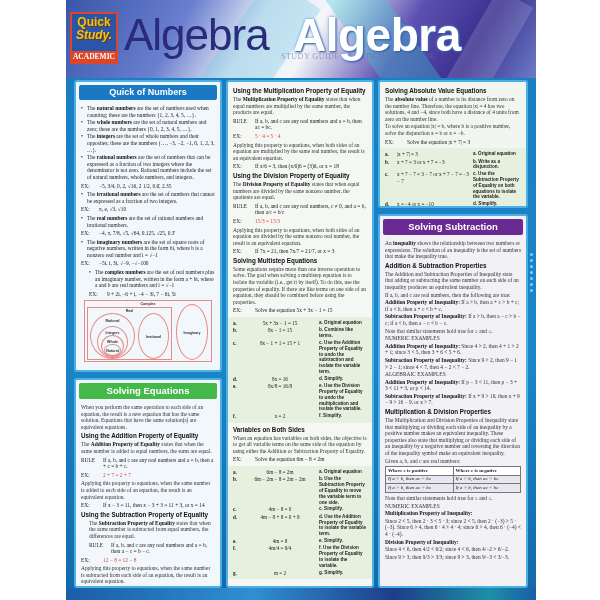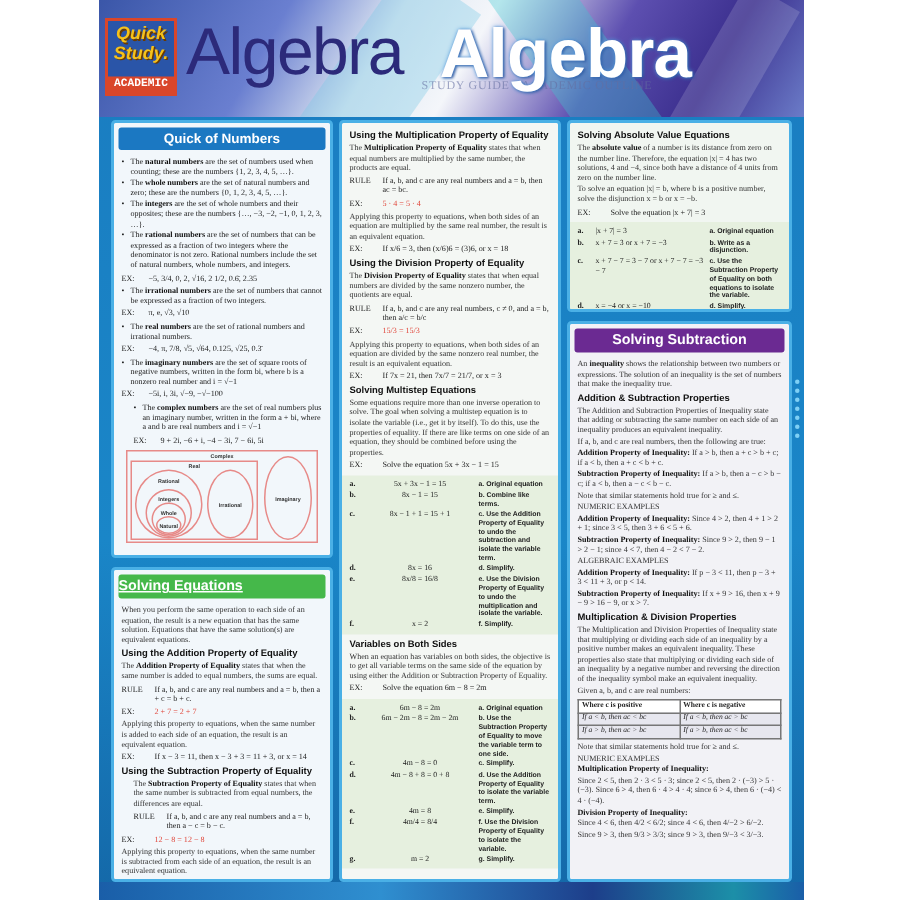--- a/index.html
+++ b/index.html
@@ -18,31 +18,31 @@
     overflow: hidden;
   }
   .header .stripe1 { position:absolute; left:160px; top:-20px; width:60px; height:140px; background:rgba(120,200,230,0.35); transform:rotate(35deg); }
   .header .stripe2 { position:absolute; left:300px; top:-30px; width:50px; height:160px; background:rgba(60,200,210,0.35); transform:rotate(-35deg); }
   .header .stripe3 { position:absolute; left:400px; top:-10px; width:40px; height:120px; background:rgba(255,255,255,0.15); transform:rotate(30deg); }
   .header .faint { position:absolute; left:215px; top:6px; font-size:8px; color:rgba(100,110,160,0.6); letter-spacing:0.5px;margin-top:46px; }
   .logo {
     position: absolute; left: 4px; top: 12px; width: 48px; height: 52px;
     background: #2a55a8; border: 2px solid #d9462a; text-align: center;
   }
-  .logo .q { font-family: "Liberation Sans", sans-serif; font-weight: bold; font-style: italic; font-size: 12px; color: #f6c21a; line-height: 13px; display:block; margin-top:2px; text-shadow: 1px 1px 0 #6a3a00; text-align: center; }
+  .logo .q { font-family: "Liberation Sans", sans-serif; font-weight: bold; font-size: 12px; color: #f6c21a; line-height: 13px; display:block; margin-top:2px; text-shadow: 1px 1px 0 #6a3a00; text-align: center; }
   .logo .s { font-family: "Liberation Sans", sans-serif; font-weight: bold; font-style: italic; font-size: 12px; color: #f6c21a; line-height: 13px; display:block; text-shadow: 1px 1px 0 #6a3a00; }
-  .logo .a { position:absolute; left:0; bottom:0; width:100%; background:#d9462a; color:#fff; font-family:Liberation Mono, monospace; font-weight:bold; font-size:7.5px; line-height:11px; }
+  .logo .a { position:absolute; left:0; bottom:0; width:100%; background:#d9462a; color:#fff; font-family:Liberation Serif, serif; font-weight:bold; font-size:7.5px; line-height:11px; }
   .title-college { position:absolute; left:58px; top:10px; font-family:"Liberation Sans", sans-serif; font-size:44px; color:#2c2a7a; letter-spacing:-1px; }
   .title-algebra { position:absolute; left:227px; top:8px; font-family:"Liberation Sans", sans-serif; font-size:46px; font-weight:bold; color:#ffffff; letter-spacing:-0.5px; text-shadow: 0 0 3px #5aa0e0, 1px 1px 2px #1c3c88; }
 
   
   .col { position:absolute; top:80px; font-size:5.4px; line-height:6.6px; }
   .panel { background:#f2f7fb; border:2px solid #4ab0e6; border-radius:3px; overflow:hidden; }
   .banner-blue { background:#1b78c2; color:#fff; text-align:center; font-family:"Liberation Sans", sans-serif; font-weight:bold; font-size:9px; line-height:15px; margin:3px; border-radius:2px; }
-  .banner-green { background:#45b84a; color:#fff; text-align:left; font-family:"Liberation Sans", sans-serif; font-weight:bold; font-size:9.5px; line-height:16px; margin:3px; border-radius:2px;text-decoration:underline; }
+  .banner-green { background:#45b84a; color:#fff; text-align:center; font-family:"Liberation Sans", sans-serif; font-weight:bold; font-size:9.5px; line-height:16px; margin:3px; border-radius:2px; }
   .banner-purple { background:#6b2a92; color:#fff; text-align:center; font-family:"Liberation Sans", sans-serif; font-weight:bold; font-size:9.5px; line-height:16px; margin:3px; border-radius:2px; }
   .sub { font-family:"Liberation Sans", sans-serif; font-weight:bold; font-size:6.3px; line-height:8px; color:#111; margin:2px 0 1px 0; }
   .p { margin: 1px 0; color:#333; }
   .body { padding: 1px 5px; }
   .b { font-weight:bold; color:#111; }
   .red { color:#e0463a; }
   ul.bul { list-style:none; padding-left:0; }
   ul.bul li { position:relative; padding-left:6px; margin:1px 0; }
   ul.bul li::before { content:"•"; position:absolute; left:0; top:0; color:#111; }
   .ex { display:flex; margin:2px 0; }

